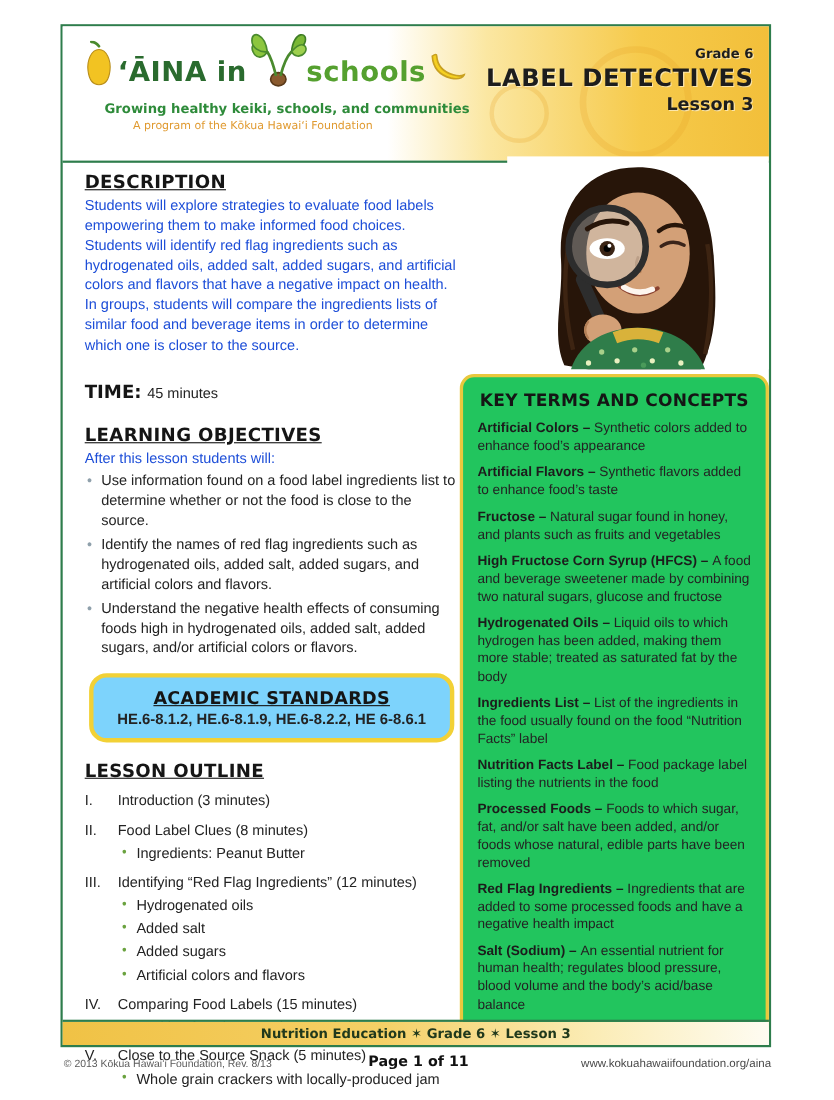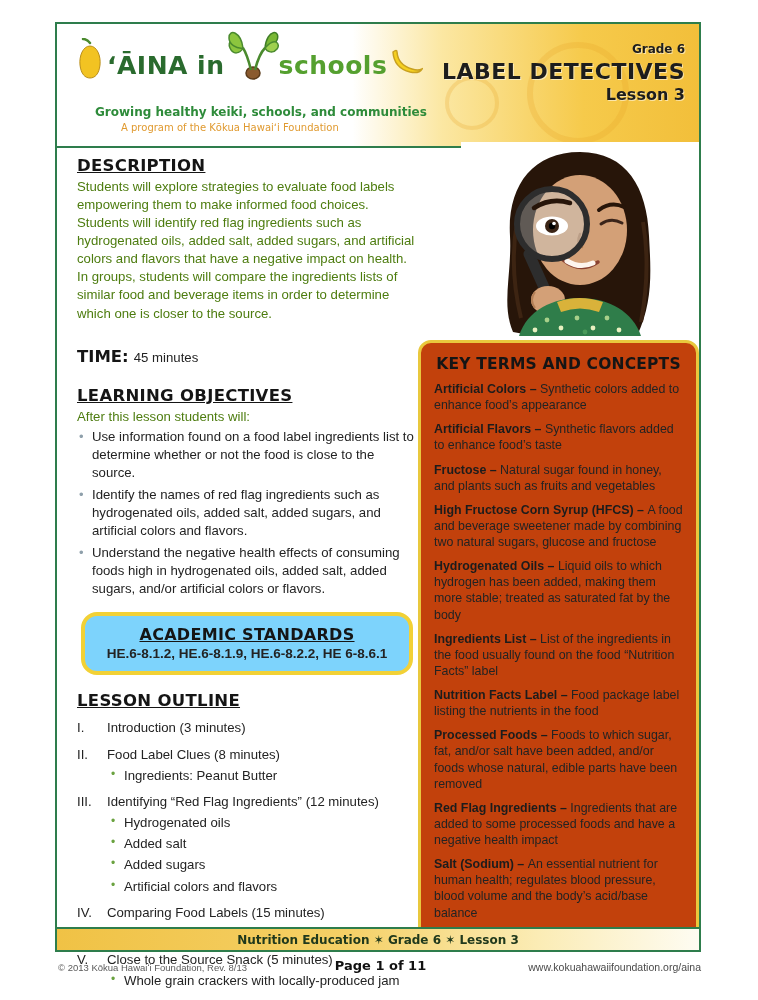--- a/index.html
+++ b/index.html
@@ -19,38 +19,38 @@
   .hdr-deco.d1{width:90px;height:90px;right:70px;top:18px;}
   .hdr-deco.d2{width:46px;height:46px;right:200px;top:52px;border-width:4px;}
 
   .logo-area{position:absolute;left:20px;top:6px;}
   .logo-row{display:flex;align-items:flex-end;height:54px;}
   .logo-aina{font-family:"DejaVu Sans",sans-serif;font-weight:bold;font-size:25px;
              color:#2a6b2e;letter-spacing:0.5px;margin:0 2px 4px 4px;}
   .logo-schools{font-family:"DejaVu Sans",sans-serif;font-weight:bold;font-size:25px;
              color:#55a02f;letter-spacing:0.5px;margin:0 2px 4px 0;}
   .logo-tagline{font-family:"DejaVu Sans",sans-serif;font-weight:bold;font-size:12px;
-             color:#2e8b3a;margin-top:21px;margin-left:18px;}
+             color:#2e8b3a;margin-top:8px;margin-left:18px;}
   .logo-program{font-family:"DejaVu Sans",sans-serif;font-size:10px;color:#e09a30;
              margin-top:3px;margin-left:44px;}
 
   .title-area{position:absolute;right:14px;top:18px;text-align:right;
               font-family:"DejaVu Sans",sans-serif;font-weight:bold;color:#1d1d1d;
               text-shadow:1px 1px 0 rgba(255,255,255,0.55);}
   .title-grade{font-size:12px;line-height:1.3;}
   .title-main{font-size:22px;line-height:1.25;letter-spacing:0.5px;}
   .title-lesson{font-size:16px;line-height:1.3;}
 
   
   .left-col{position:absolute;left:20px;top:118px;width:340px;}
   .right-col{position:absolute;left:361px;top:118px;width:281px;}
 
   h2.sec{font-family:"DejaVu Sans",sans-serif;font-weight:bold;font-size:16.5px;
          color:#151515;letter-spacing:0.3px;margin:0 0 3px 0;text-decoration:underline;}
-  .body-text{font-size:13.2px;line-height:1.37;color:#4d7c0f;margin:0;}
+  .body-text{font-size:13.2px;line-height:1.37;color:#1d4ed8;margin:0;}
 
   .sec-description{margin-top:14px;}
   .sec-time{margin-top:24px;font-family:"DejaVu Sans",sans-serif;}
   .time-label{font-weight:bold;font-size:16.5px;color:#151515;}
   .time-value{font-family:"Liberation Sans",sans-serif;font-size:13.2px;color:#232323;}
 
   .sec-objectives{margin-top:20px;}
   ul.obj-list{list-style:none;margin:2px 0 0 0;padding:0;}
   li.obj-li{position:relative;padding-left:15px;font-size:13.2px;line-height:1.37;
             color:#232323;margin-bottom:4px;}
@@ -65,21 +65,21 @@
   .sec-outline{margin-top:16px;}
   .outline-row{display:flex;font-size:13.2px;line-height:1.3;color:#232323;margin-top:9px;}
   .numeral{width:30px;flex:0 0 30px;}
   .sub-row{display:flex;font-size:13.2px;line-height:1.3;color:#232323;margin-top:4px;
            padding-left:34px;}
   .sub-bullet{color:#6aa23f;width:13px;flex:0 0 13px;font-size:12px;}
 
   
   .photo-wrap{height:194px;display:flex;justify-content:flex-end;}
 
-  .key-terms-box{margin-top:4px;background:#c2410c;border:3px solid #e9c83d;
+  .key-terms-box{margin-top:4px;background:#22c55e;border:3px solid #e9c83d;
                  border-radius:13px;padding:10px 13px 12px 13px;box-sizing:border-box;}
   .key-terms-box h2{font-family:"DejaVu Sans",sans-serif;font-weight:bold;font-size:15.5px;
                  color:#151515;text-align:center;margin:2px 0 8px 0;letter-spacing:0.2px;}
   p.term-item{font-size:12.4px;line-height:1.3;color:#232323;margin:0 0 8px 0;}
   p.term-item b{color:#1c1c1c;}
 
   
   .footer-bar{position:absolute;left:0;right:0;bottom:0;height:21px;box-sizing:content-box;
               border-top:2px solid #2e7d4c;
               background:linear-gradient(90deg,#f0c245 0%,#f5d066 45%,#fbecb5 75%,#fefcf2 100%);

